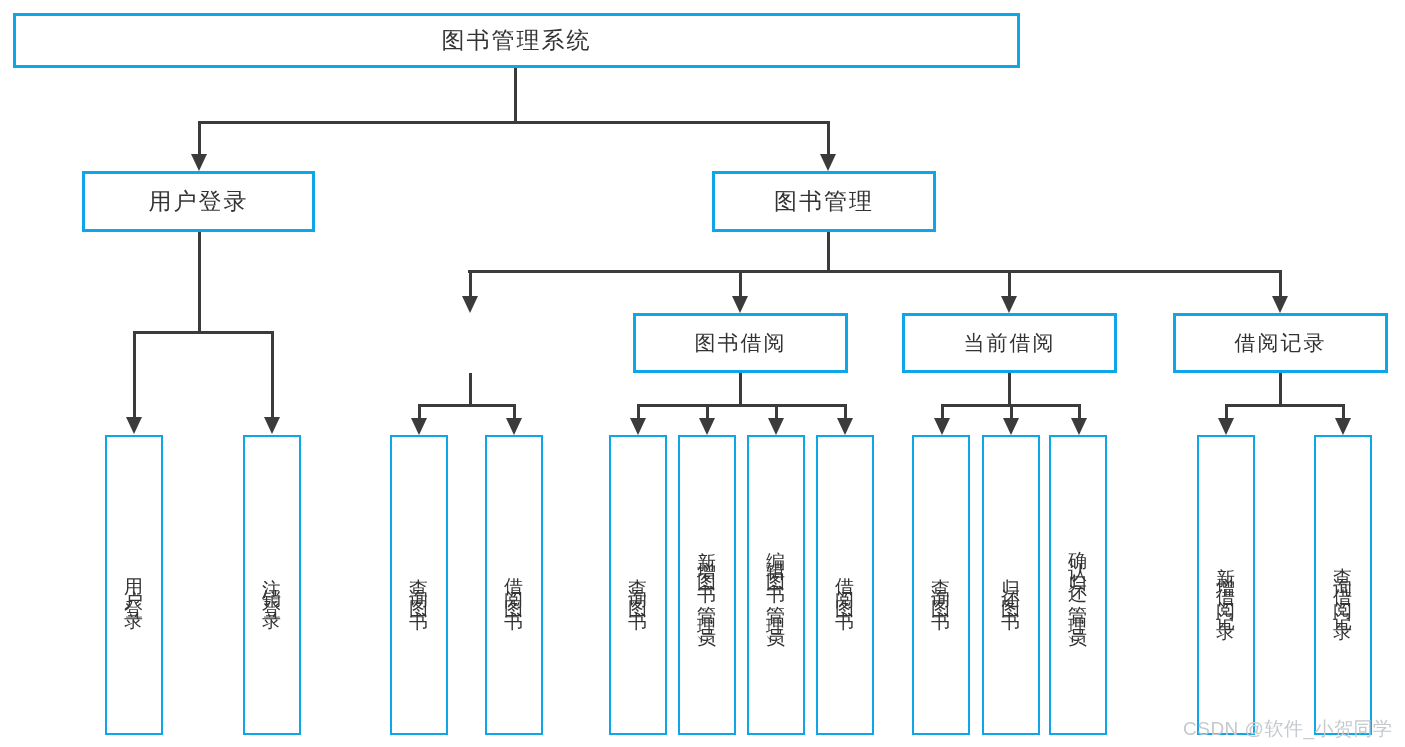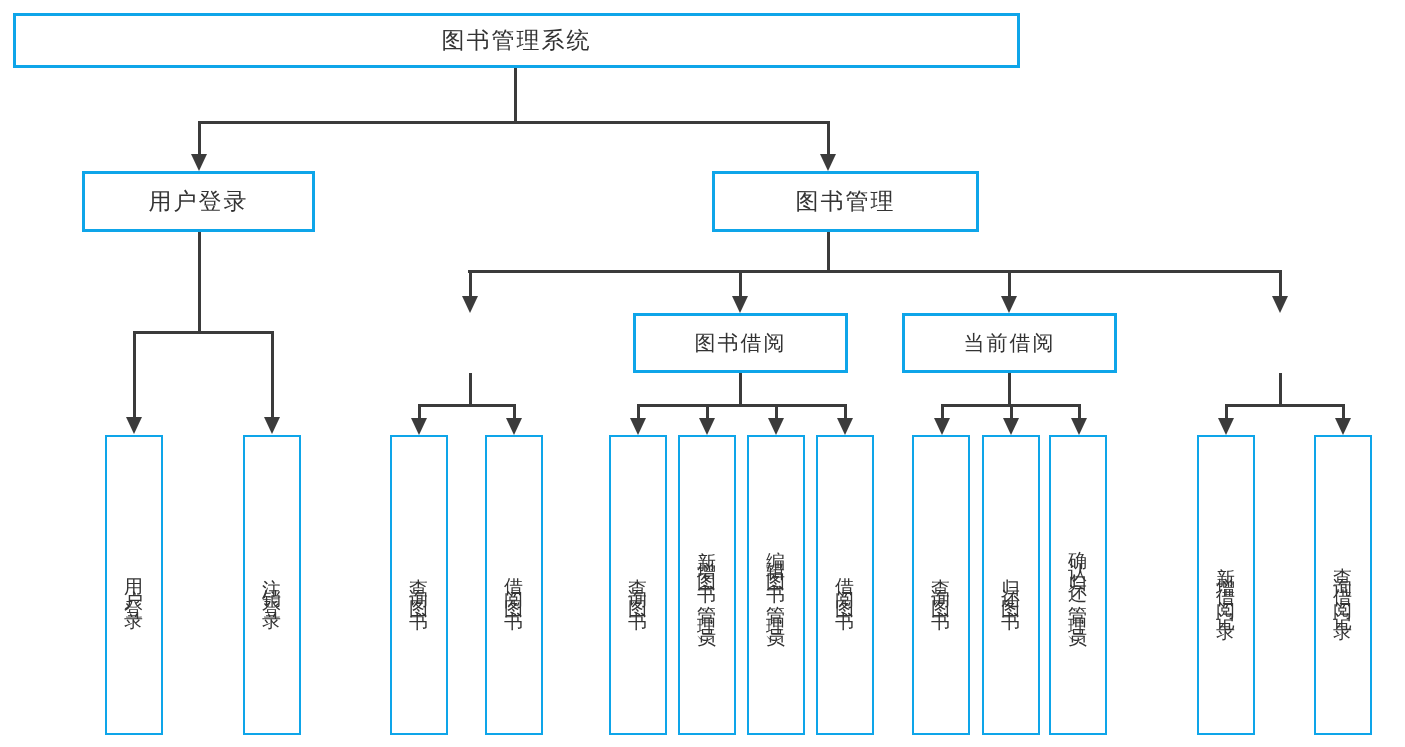--- a/index.html
+++ b/index.html
@@ -38,21 +38,21 @@
   <div class="box hbox" style="left:13px;top:13px;width:1007px;height:55px">图书管理系统</div>
 
   <div class="line" style="left:514px;top:68px;width:3px;height:54px"></div>
   <div class="line" style="left:198px;top:121px;width:632px;height:3px"></div>
   <div class="line" style="left:198px;top:121px;width:3px;height:34px"></div>
   <div class="arrow" style="left:191px;top:154px"></div>
   <div class="line" style="left:827px;top:121px;width:3px;height:34px"></div>
   <div class="arrow" style="left:820px;top:154px"></div>
 
   <div class="box hbox" style="left:82px;top:171px;width:233px;height:61px">用户登录</div>
-  <div class="box hbox" style="left:712px;top:171px;width:267px;height:61px">图书管理</div>
+  <div class="box hbox" style="left:712px;top:171px;width:224px;height:61px">图书管理</div>
 
   <div class="line" style="left:198px;top:232px;width:3px;height:102px"></div>
   <div class="line" style="left:133px;top:331px;width:141px;height:3px"></div>
   <div class="line" style="left:133px;top:331px;width:3px;height:87px"></div>
   <div class="arrow" style="left:126px;top:417px"></div>
   <div class="line" style="left:271px;top:331px;width:3px;height:87px"></div>
   <div class="arrow" style="left:264px;top:417px"></div>
 
   <div class="line" style="left:827px;top:232px;width:3px;height:41px"></div>
   <div class="line" style="left:468px;top:270px;width:814px;height:3px"></div>
@@ -60,20 +60,21 @@
   <div class="arrow" style="left:462px;top:296px"></div>
   <div class="line" style="left:739px;top:270px;width:3px;height:27px"></div>
   <div class="arrow" style="left:732px;top:296px"></div>
   <div class="line" style="left:1008px;top:270px;width:3px;height:27px"></div>
   <div class="arrow" style="left:1001px;top:296px"></div>
   <div class="line" style="left:1279px;top:270px;width:3px;height:27px"></div>
   <div class="arrow" style="left:1272px;top:296px"></div>
 
   <div class="box hbox l3" style="left:902px;top:313px;width:215px;height:60px">当前借阅</div>
   <div class="box hbox l3" style="left:633px;top:313px;width:215px;height:60px">图书借阅</div>
+  <div class="box hbox l3" style="left:1173px;top:313px;width:215px;height:60px">借阅记录</div>
 
   <div class="line" style="left:469px;top:373px;width:3px;height:34px"></div>
   <div class="line" style="left:418px;top:404px;width:98px;height:3px"></div>
   <div class="line" style="left:418px;top:404px;width:3px;height:15px"></div>
   <div class="arrow" style="left:411px;top:418px"></div>
   <div class="line" style="left:513px;top:404px;width:3px;height:15px"></div>
   <div class="arrow" style="left:506px;top:418px"></div>
 
   <div class="line" style="left:739px;top:373px;width:3px;height:34px"></div>
   <div class="line" style="left:637px;top:404px;width:210px;height:3px"></div>
@@ -113,14 +114,15 @@
   <div class="box vbox" style="left:747px;top:435px;width:58px;height:300px">编辑图书（管理员）</div>
   <div class="box vbox" style="left:816px;top:435px;width:58px;height:300px">借阅图书</div>
 
   <div class="box vbox" style="left:912px;top:435px;width:58px;height:300px">查询图书</div>
   <div class="box vbox" style="left:982px;top:435px;width:58px;height:300px">归还图书</div>
   <div class="box vbox" style="left:1049px;top:435px;width:58px;height:300px">确认归还（管理员）</div>
 
   <div class="box vbox" style="left:1197px;top:435px;width:58px;height:300px">新增借阅记录</div>
   <div class="box vbox" style="left:1314px;top:435px;width:58px;height:300px">查询借阅记录</div>
 
+  <div class="watermark">CSDN @软件_小贺同学</div>
 
 </div>
 
 </body></html>

